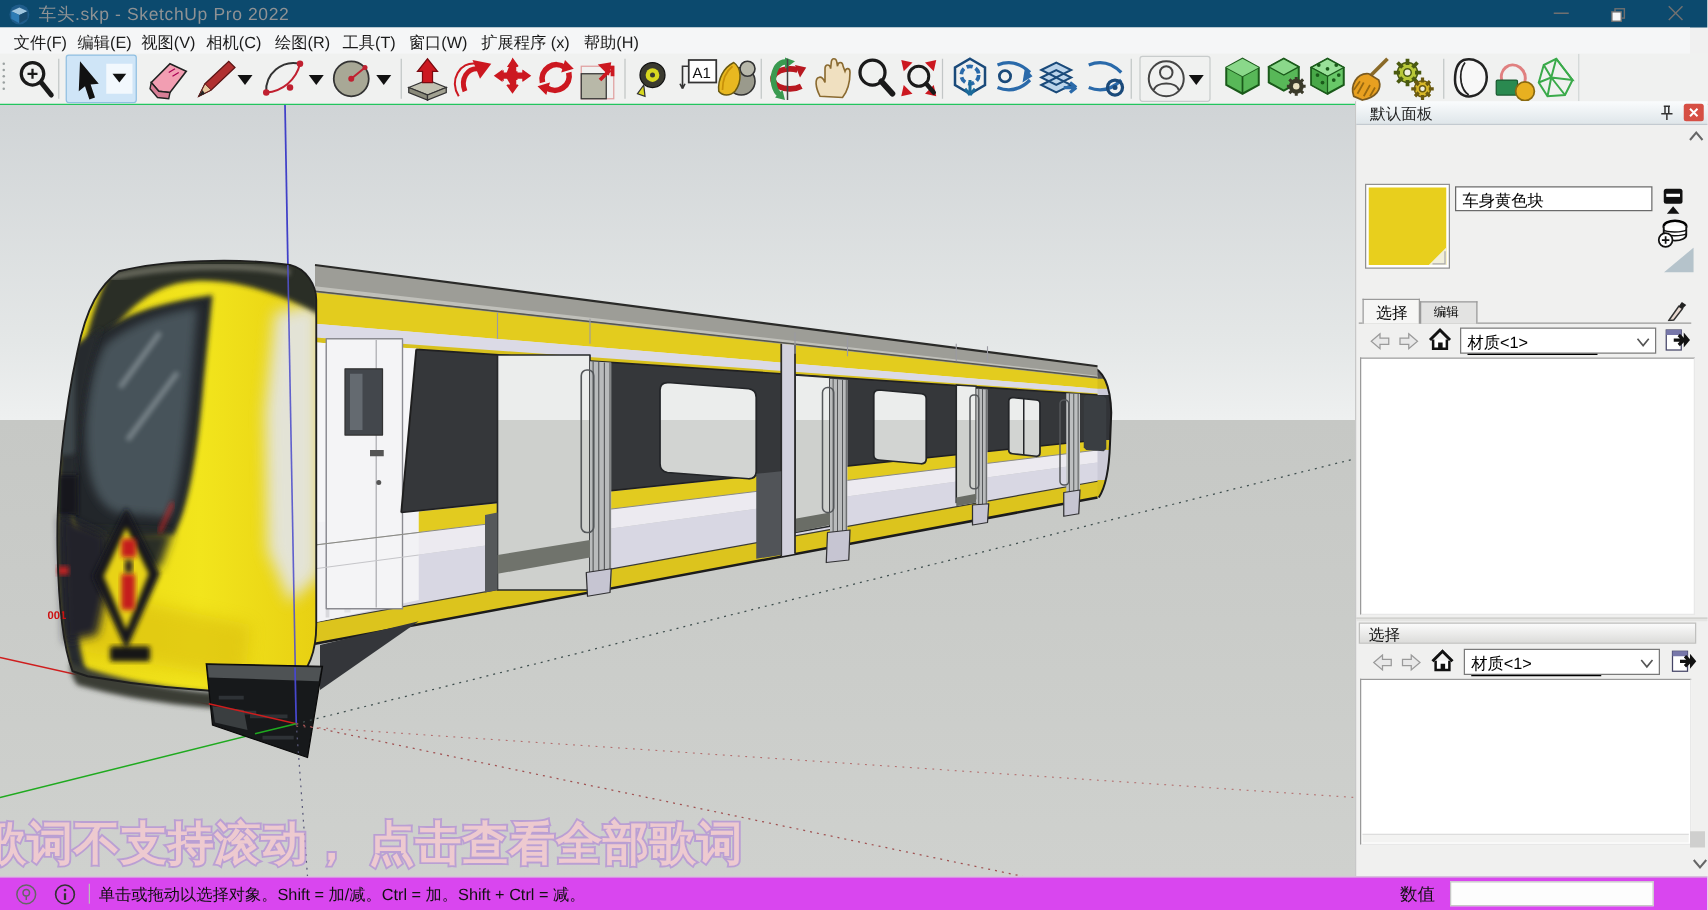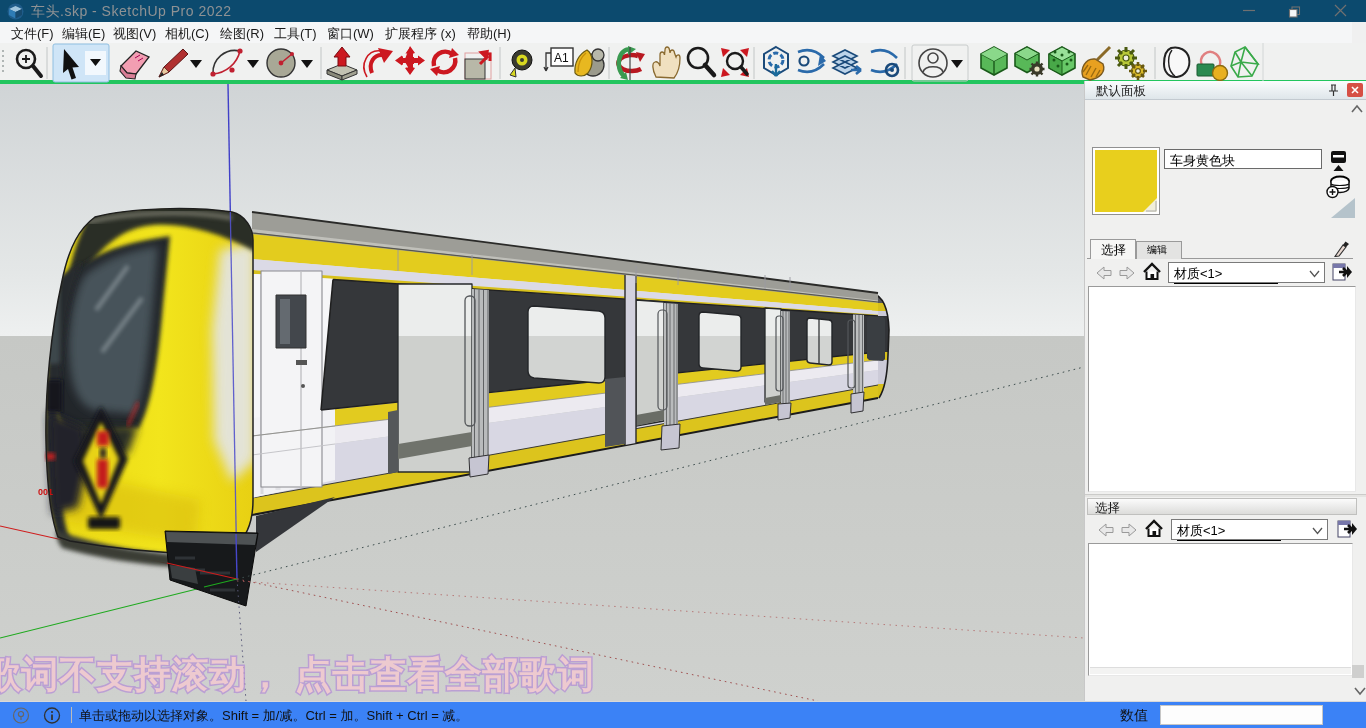--- a/index.html
+++ b/index.html
@@ -3,28 +3,28 @@
 <meta charset="utf-8">
 <style>
 * { margin:0; padding:0; box-sizing:border-box; }
 html,body { width:1366px; height:728px; overflow:hidden; font-family:"Liberation Sans", sans-serif; background:#f0f0f0; }
 #app { position:relative; width:1366px; height:728px; }
 #titlebar { position:absolute; left:0; top:0; width:1366px; height:22px; background:#0c4a6e; }
 #titlebar .ttext { position:absolute; left:31px; top:3px; font-size:14px; color:#8f9294; letter-spacing:0.5px; }
 #winctl { position:absolute; right:0; top:0; height:22px; }
 #menubar { position:absolute; left:0; top:22px; width:1352px; height:21px; background:#f5f6f7; font-size:13px; color:#1a1a1a; }
 #menubar span { position:absolute; top:3px; }
-#toolbar { position:absolute; left:0; top:43px; width:1366px; height:41px; background:#f0f1f0; border-bottom:4px solid #22c55e; }
+#toolbar { position:absolute; left:0; top:43px; width:1366px; height:41px; background:#f0f1f0; border-bottom:1px solid #22c55e; }
 #viewport { position:absolute; left:0; top:84px; width:1084px; height:617px; overflow:hidden; }
 #lyrics { position:absolute; left:-16px; top:566px; width:1100px; font-size:37px; font-weight:bold; letter-spacing:0.5px; opacity:0.74; white-space:nowrap; }
 #lyrics span { position:absolute; left:0; top:0; }
 .lyr-back { color:#b48fd6; -webkit-text-stroke:3px #b48fd6; }
 .lyr-front { color:#f9c8d1; }
 #panel { position:absolute; left:1084px; top:81px; width:282px; height:620px; background:#f0f0ef; border-left:1px solid #c8c8c8; }
-#statusbar { position:absolute; left:0; top:701px; width:1366px; height:27px; background:#3b82f6; border-top:1px solid #d8d8d8; font-size:13px; color:#111; }
+#statusbar { position:absolute; left:0; top:701px; width:1366px; height:27px; background:#d946ef; border-top:1px solid #d8d8d8; font-size:13px; color:#111; }
 </style>
 </head>
 <body>
 <div id="app">
   <div id="titlebar">
     <svg style="position:absolute;left:7px;top:3px" width="17" height="17" viewBox="0 0 17 17">
       <circle cx="8.5" cy="8.5" r="8" fill="#1f5c8a"></circle>
       <path d="M2 6 L8.5 3 L15 6 L8.5 9 Z" fill="#9fc5de"></path>
       <path d="M2 6 L8.5 9 L8.5 15.5 L2 12 Z" fill="#2e7cb5"></path>
       <path d="M15 6 L8.5 9 L8.5 15.5 L15 12 Z" fill="#174a6e"></path>

